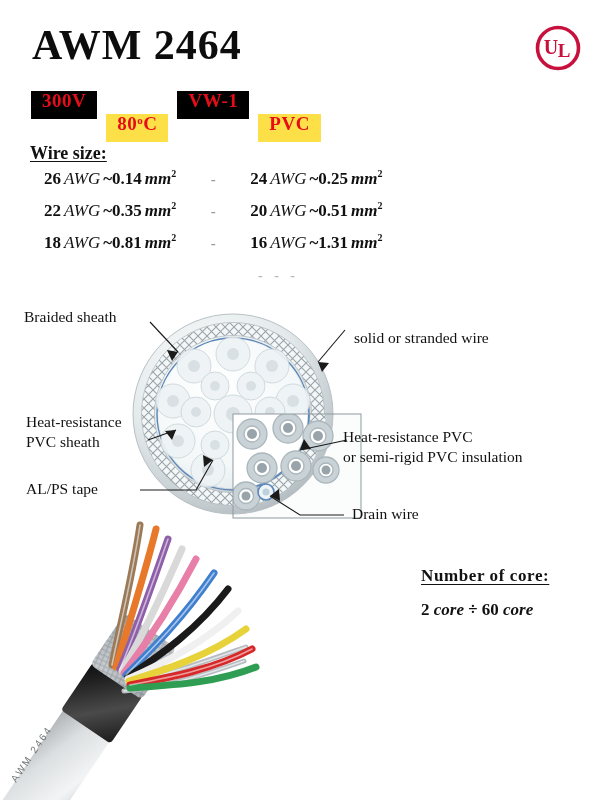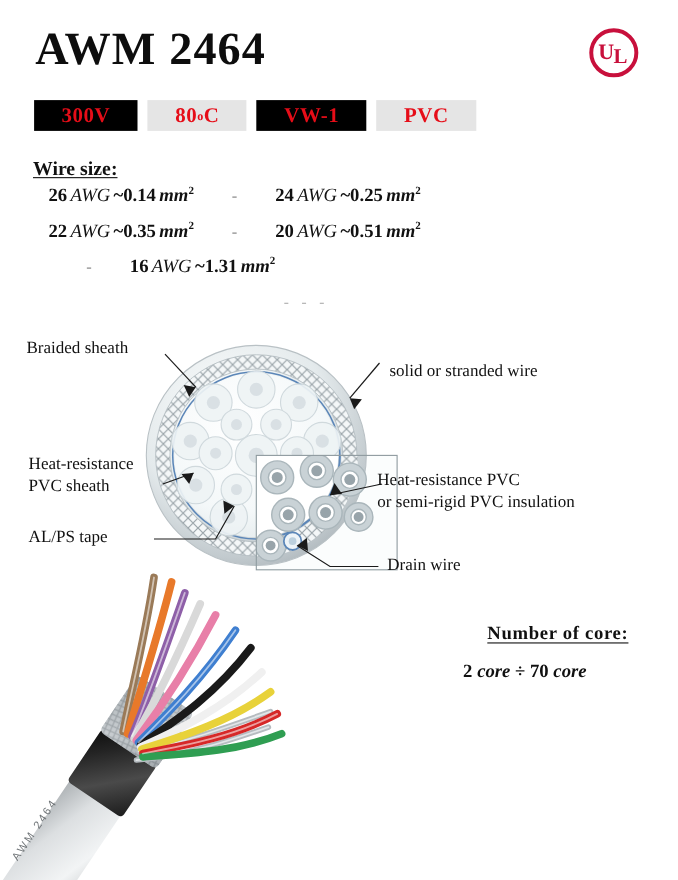--- a/index.html
+++ b/index.html
@@ -19,28 +19,28 @@
     font-family: "Liberation Serif", "DejaVu Serif", serif;
   }
   .ul-mark {
     position: absolute; left: 534px; top: 24px;
     width: 48px; height: 48px;
   }
 
   
   .badges { position: absolute; left: 31px; top: 91px; display: flex; gap: 9px; }
   .badge {
-    display: flex; align-items: center; justify-content: center;
-    height: 28px; padding: 0 25px;
+    display: flex; align-items: flex-start; justify-content: center;
+    height: 28px; padding: 0 11px;
     color: #e60d18; font-weight: bold; font-size: 19px;
     letter-spacing: 0.5px; line-height: 1;
     font-family: "Liberation Serif", "DejaVu Serif", serif;
   }
   .badge.dark { background: #000000; }
-  .badge.grey { background: #e5e5e5; }
+  .badge.grey { background: #fde047; margin-top: 23px; }
   .badge sup { font-size: 11px; vertical-align: top; position: relative; top: 1px; }
 
   
   .ws-title {
     position: absolute; left: 30px; top: 143px;
     font-size: 18px; font-weight: bold; color: #111;
     text-decoration: underline; text-underline-offset: 2px;
   }
   .ws-table { position: absolute; left: 44px; top: 168px; }
   .ws-row { display: flex; align-items: baseline; height: 32px; }
@@ -63,21 +63,20 @@
     position: absolute; font-size: 15.5px; color: #111; line-height: 1.22;
     white-space: nowrap;
   }
 
   
   .noc-title {
     position: absolute; left: 421px; top: 566px;
     font-size: 17px; font-weight: bold; color: #111;
     text-decoration: underline; text-underline-offset: 3px;
     letter-spacing: 0.6px;
-    margin-left: 22px;
   }
   .noc-value {
     position: absolute; left: 421px; top: 600px;
     font-size: 17px; color: #111; font-weight: bold;
   }
   .noc-value .it { font-style: italic; }
 
   
   .photo { position: absolute; left: 0px; top: 515px; width: 280px; height: 285px; }
 </style>
@@ -131,20 +130,23 @@
       <div class="ws-cell">
         <span class="num">22</span><span class="awg">AWG</span><span class="val">~0.35</span><span class="unit"><span>mm</span><sup>2</sup></span>
       </div>
       <div class="ws-sep">-</div>
       <div class="ws-cell ws-colB">
         <span class="num">20</span><span class="awg">AWG</span><span class="val">~0.51</span><span class="unit"><span>mm</span><sup>2</sup></span>
       </div>
     </div>
 
     <div class="ws-row">
+      <div class="ws-cell">
+        <span class="num">18</span><span class="awg">AWG</span><span class="val">~0.81</span><span class="unit"><span>mm</span><sup>2</sup></span>
+      </div>
       <div class="ws-sep">-</div>
       <div class="ws-cell ws-colB">
         <span class="num">16</span><span class="awg">AWG</span><span class="val">~1.31</span><span class="unit"><span>mm</span><sup>2</sup></span>
       </div>
     </div>
   </div>
 
   <div class="ws-dots">- - -</div>
 
   <div class="diagram">
@@ -298,21 +300,21 @@
     <div class="callout" style="left:343px; top:148px;">or semi-rigid PVC insulation</div>
 
     <div class="callout" style="left:352px; top:205px;">Drain wire</div>
   </div>
 
   <div class="noc-title">Number of core:</div>
   <div class="noc-value">
     <span>2</span>
     <span class="it">core</span>
     <span>÷</span>
-    <span>70</span>
+    <span>60</span>
     <span class="it">core</span>
   </div>
 
   <div class="photo">
     <svg width="280" height="285" viewBox="0 0 280 285">
       <defs>
         <linearGradient id="jacketG" x1="0" y1="1" x2="1" y2="0">
           <stop offset="0%" stop-color="#b9bdbf"></stop>
           <stop offset="35%" stop-color="#f2f4f5"></stop>
           <stop offset="70%" stop-color="#dcdfe1"></stop>

